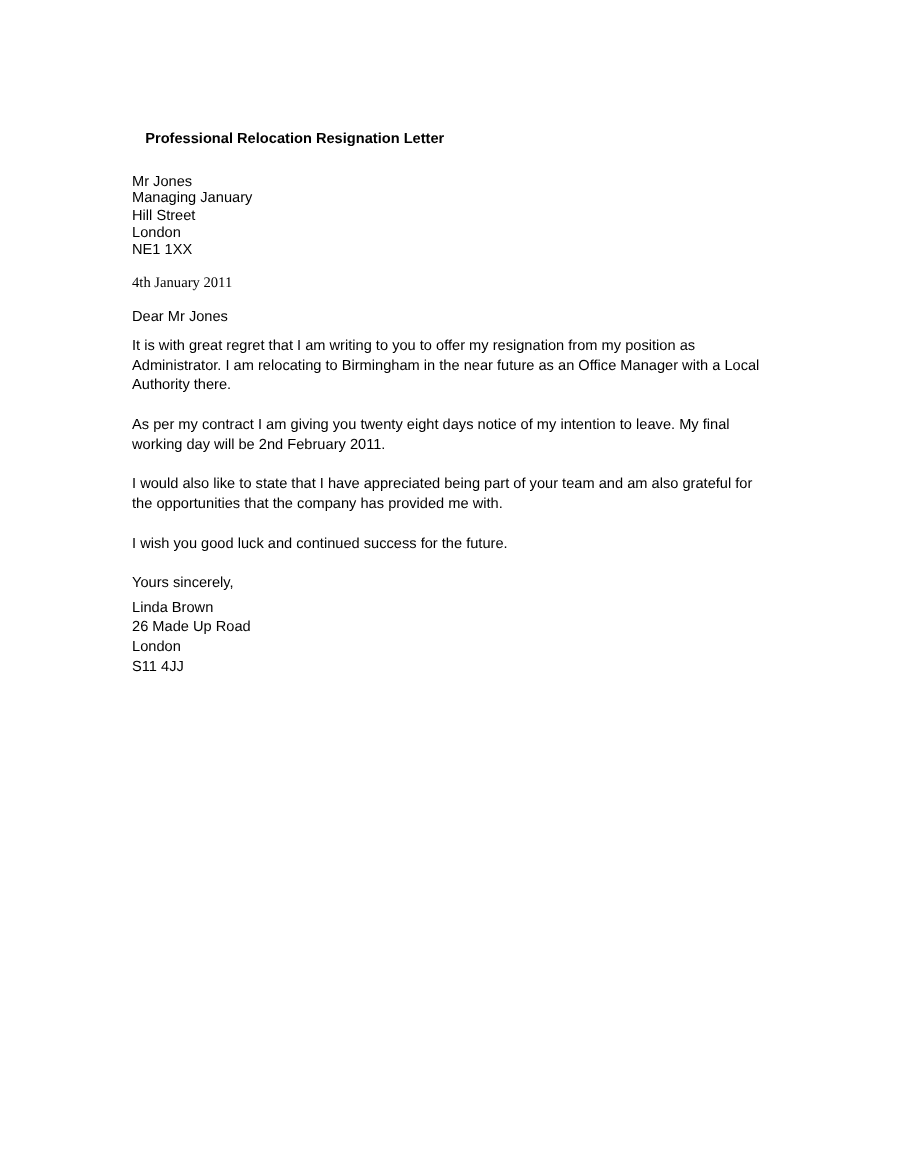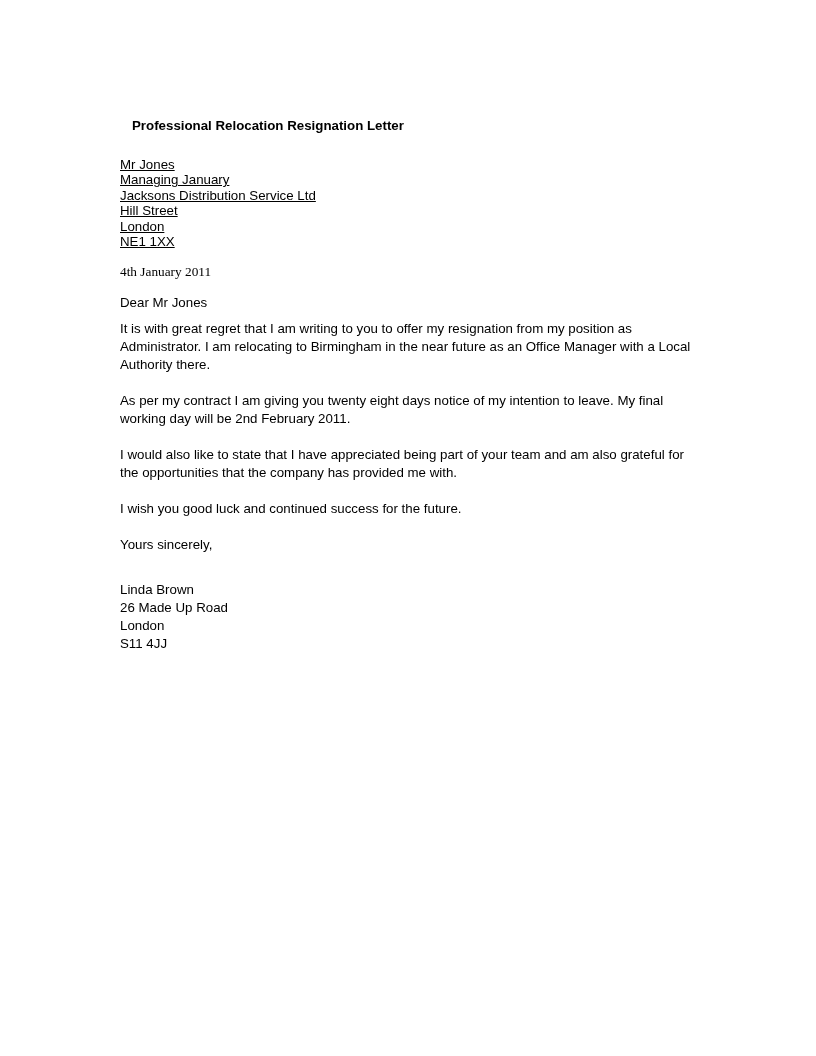--- a/index.html
+++ b/index.html
@@ -1,38 +1,37 @@
 <!DOCTYPE html>
 <html><head>
   <meta charset="utf-8">
   <style>
     html, body { margin: 0; padding: 0; background: #ffffff; }
     body { width: 816px; height: 1056px; position: relative; overflow: hidden;
            font-family: "Liberation Sans", sans-serif; color: #000; font-size: 13.3px; }
     .page { position: absolute; left: 120px; top: 118px; width: 580px; }
     .title { font-weight: bold; font-size: 13.3px; line-height: 16px; margin: 0; padding-left: 12px; }
-    .addr { margin-top: 23px; line-height: 15.4px; text-decoration: underline; }
+    .addr { margin-top: 23px; line-height: 15.4px; }
     .addr div, .sig div { white-space: nowrap; }
     .date { margin-top: 15px; line-height: 16px; font-family: Liberation Serif, serif; }
     .salutation { margin-top: 15px; line-height: 16px; }
     .para { line-height: 18px; margin: 0; }
     .p1 { margin-top: 9px; }
     .p2, .p3, .p4, .closing { margin-top: 18px; }
-    .sig { margin-top: 27px; line-height: 18px; }
+    .sig { margin-top: 4px; line-height: 18px; }
   </style>
 </head>
 <body>
 
 <div class="page">
   <p class="title">Professional Relocation Resignation Letter</p>
 
   <div class="addr">
     <div>Mr Jones</div>
     <div>Managing January</div>
-    <div>Jacksons Distribution Service Ltd</div>
     <div>Hill Street</div>
     <div>London</div>
     <div>NE1 1XX</div>
   </div>
 
   <div class="date">4th January 2011</div>
   <div class="salutation">Dear Mr Jones</div>
 
   <p class="para p1">It is with great regret that I am writing to you to offer my resignation from my position as Administrator. I am relocating to Birmingham in the near future as an Office Manager with a Local Authority there.</p>
   <p class="para p2">As per my contract I am giving you twenty eight days notice of my intention to leave. My final working day will be 2nd February 2011.</p>

